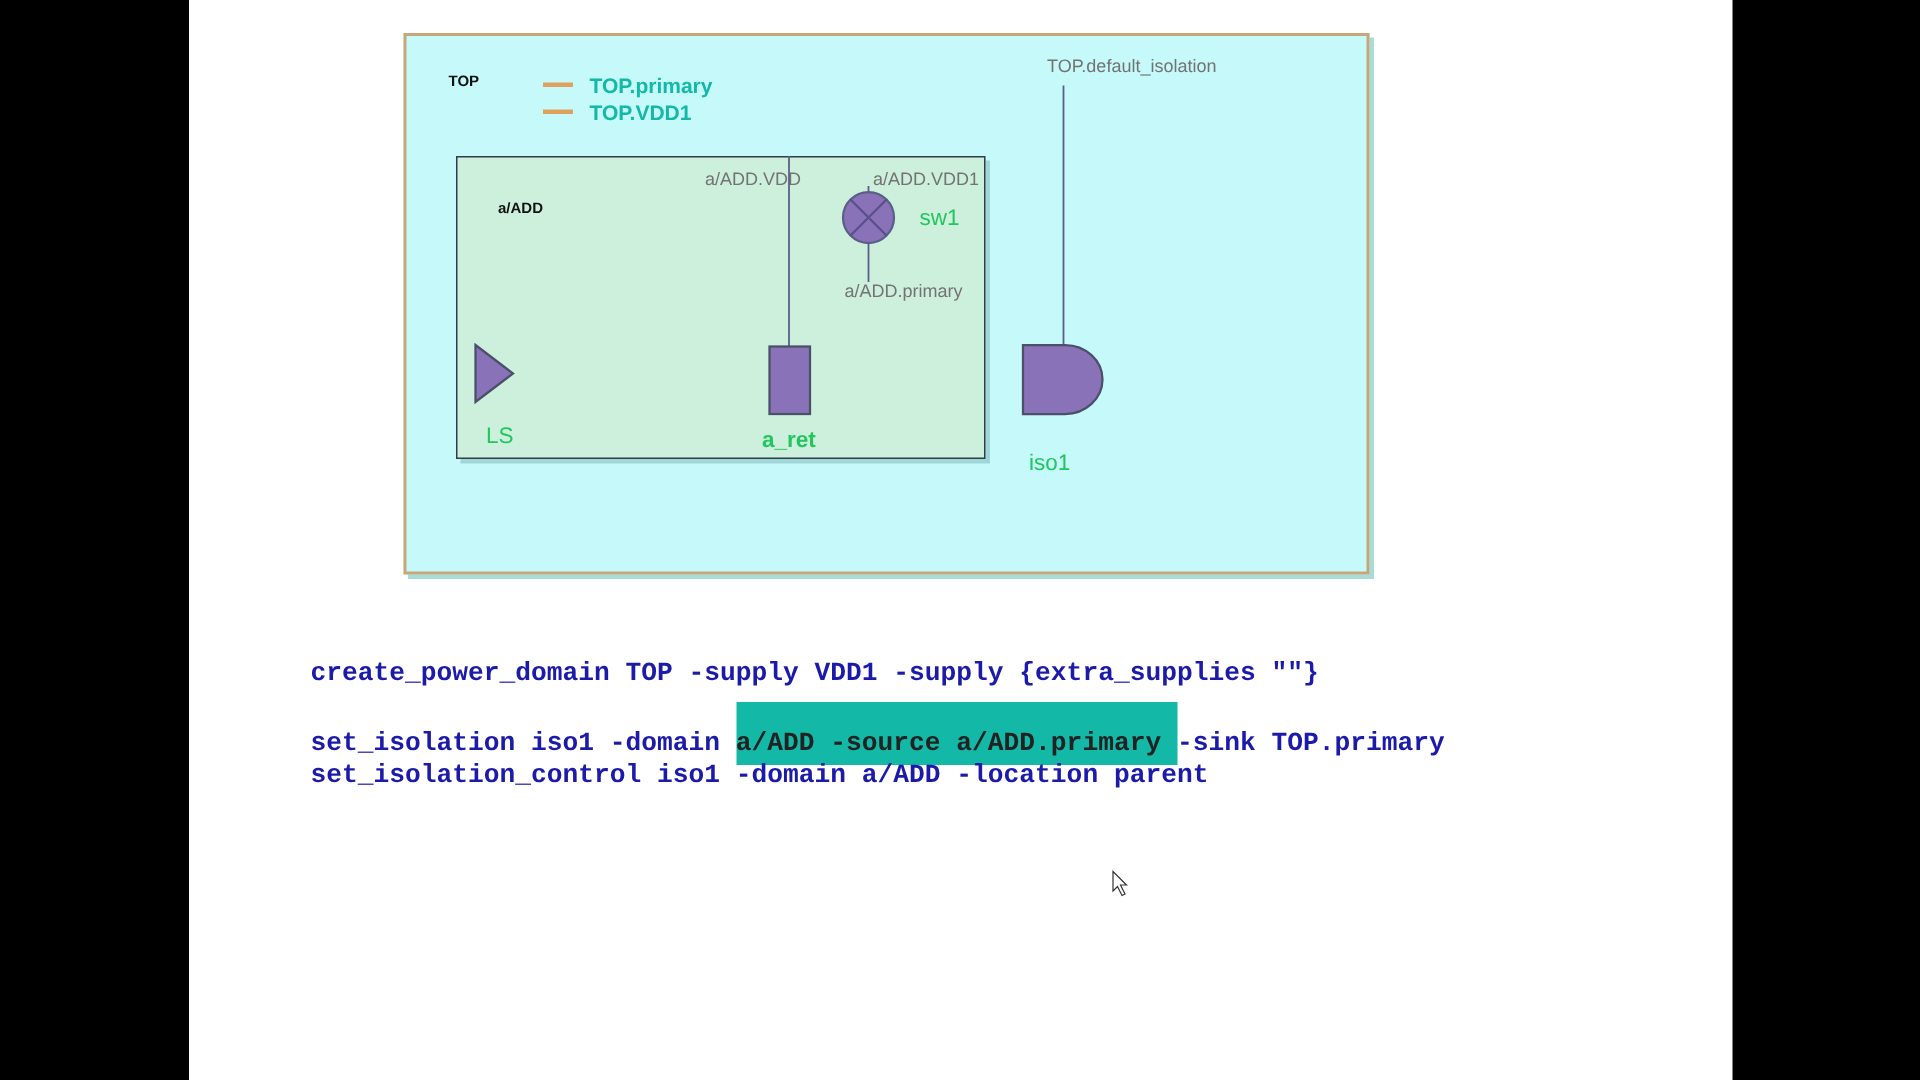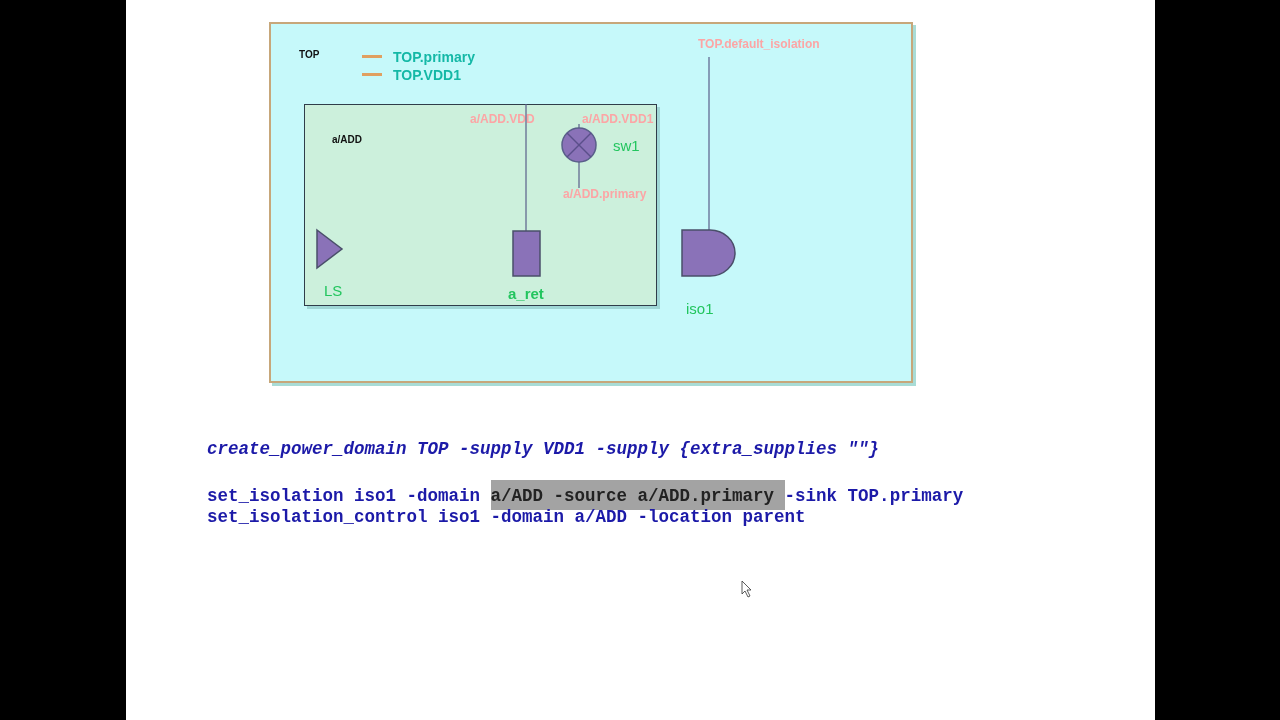--- a/index.html
+++ b/index.html
@@ -19,30 +19,30 @@
       box-shadow: 3px 3px 0 #a9dcd6;
       box-sizing: border-box;
     }
     .sub-domain {
       position: absolute; left: 304px; top: 104px; width: 353px; height: 202px;
       background: #ccf0dc; border: 1.5px solid #2f3d4a;
       box-shadow: 3px 3px 0 #9fd7d6;
       box-sizing: border-box;
     }
     .lbl-dark { color: #111; font-weight: bold; font-size: 10px; }
-    .lbl-red { color: #fca5a5; font-weight: bold; font-size: 12px; }
+    .lbl-red { color: #737373; font-weight: normal; font-size: 12px; }
     .lbl-red-lg { color: #14b8a6; font-weight: bold; font-size: 14px; }
     .lbl-cell { color: #22c55e; font-size: 15px; }
     .supply-bar { position: absolute; width: 20px; height: 3px; background: #e0a060; }
     .code {
       position: absolute; left: 207px;
       font-family: "Liberation Mono", monospace; font-weight: bold;
       font-size: 17.5px; color: #1c1aa8; white-space: pre; line-height: 21px;
     }
-    .hl { background: #a3a3a3; color: #222; padding: 6px 0 4px 0; }
+    .hl { background: #14b8a6; color: #222; padding: 18px 0 4px 0; }
     svg { position: absolute; left: 0; top: 0; overflow: visible; }
   </style>
 </head>
 <body>
 
 <div class="slide"></div>
 
 <div class="top-domain"></div>
 <div class="abs lbl-dark" style="left:299px; top:49px;">TOP</div>
 
@@ -81,15 +81,15 @@
   <path d="M682,230 L710,230 A25,23 0 0 1 710,276 L682,276 Z" fill="#8a72b8" stroke="#4a4f6a" stroke-width="1.5"></path>
 
   <path d="M742,581 L742,594 L745,591 L748,597 L750,596 L747,590 L751,590 Z" fill="#fff" stroke="#333" stroke-width="0.8"></path>
 </svg>
 
 <div class="abs lbl-cell" style="left:613px; top:137px;">sw1</div>
 <div class="abs lbl-cell" style="left:324px; top:282px;">LS</div>
 <div class="abs lbl-cell" style="left:508px; top:285px;font-weight:bold;">a_ret</div>
 <div class="abs lbl-cell" style="left:686px; top:300px;">iso1</div>
 
-<div class="code" style="top:439px;font-style:italic;">create_power_domain TOP -supply VDD1 -supply {extra_supplies ""}</div>
+<div class="code" style="top:439px;">create_power_domain TOP -supply VDD1 -supply {extra_supplies ""}</div>
 <div class="code" style="top:486px;"><span>set_isolation iso1 -domain </span><span class="hl">a/ADD -source a/ADD.primary </span><span>-sink TOP.primary</span></div>
 <div class="code" style="top:507px;">set_isolation_control iso1 -domain a/ADD -location parent</div>
 
 </body></html>

